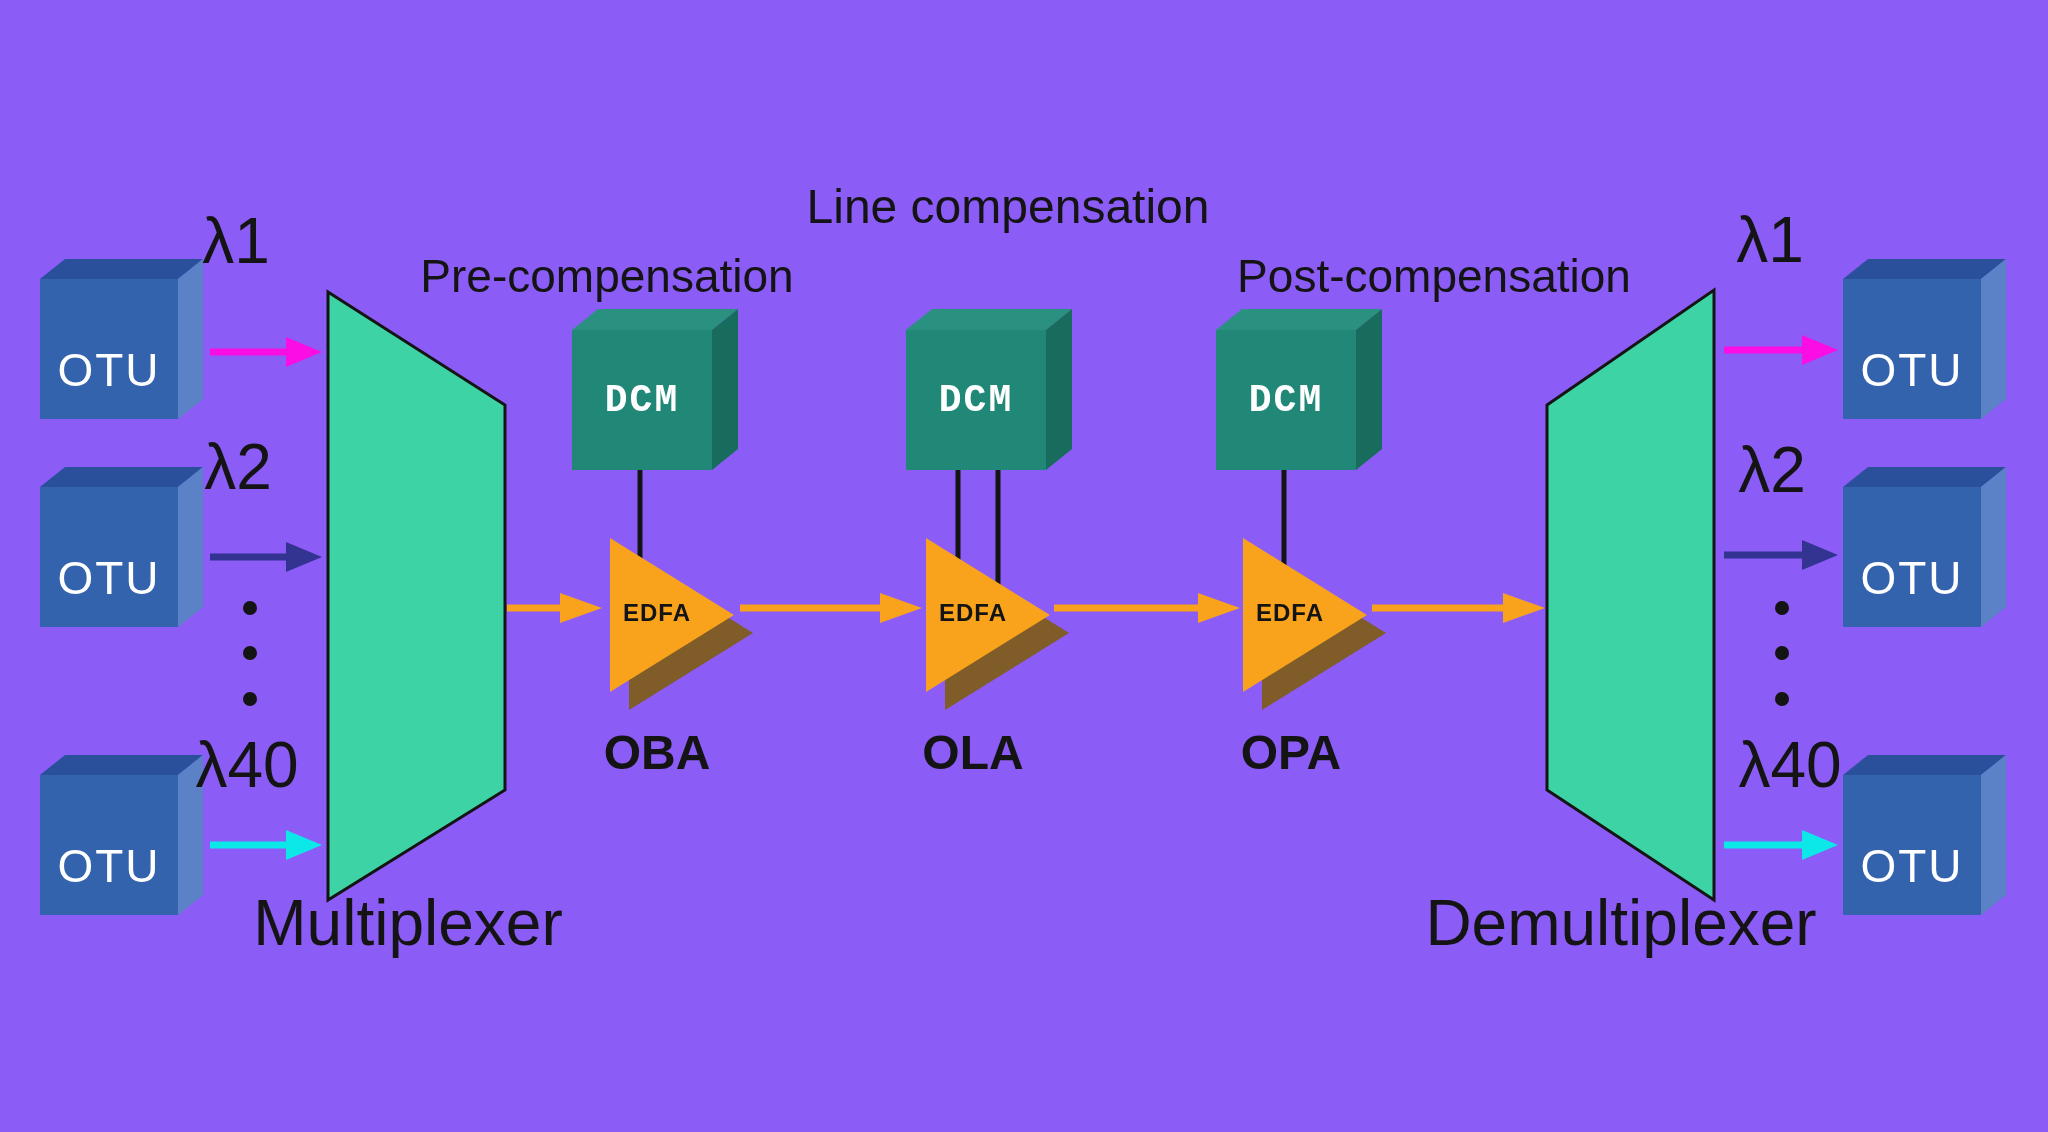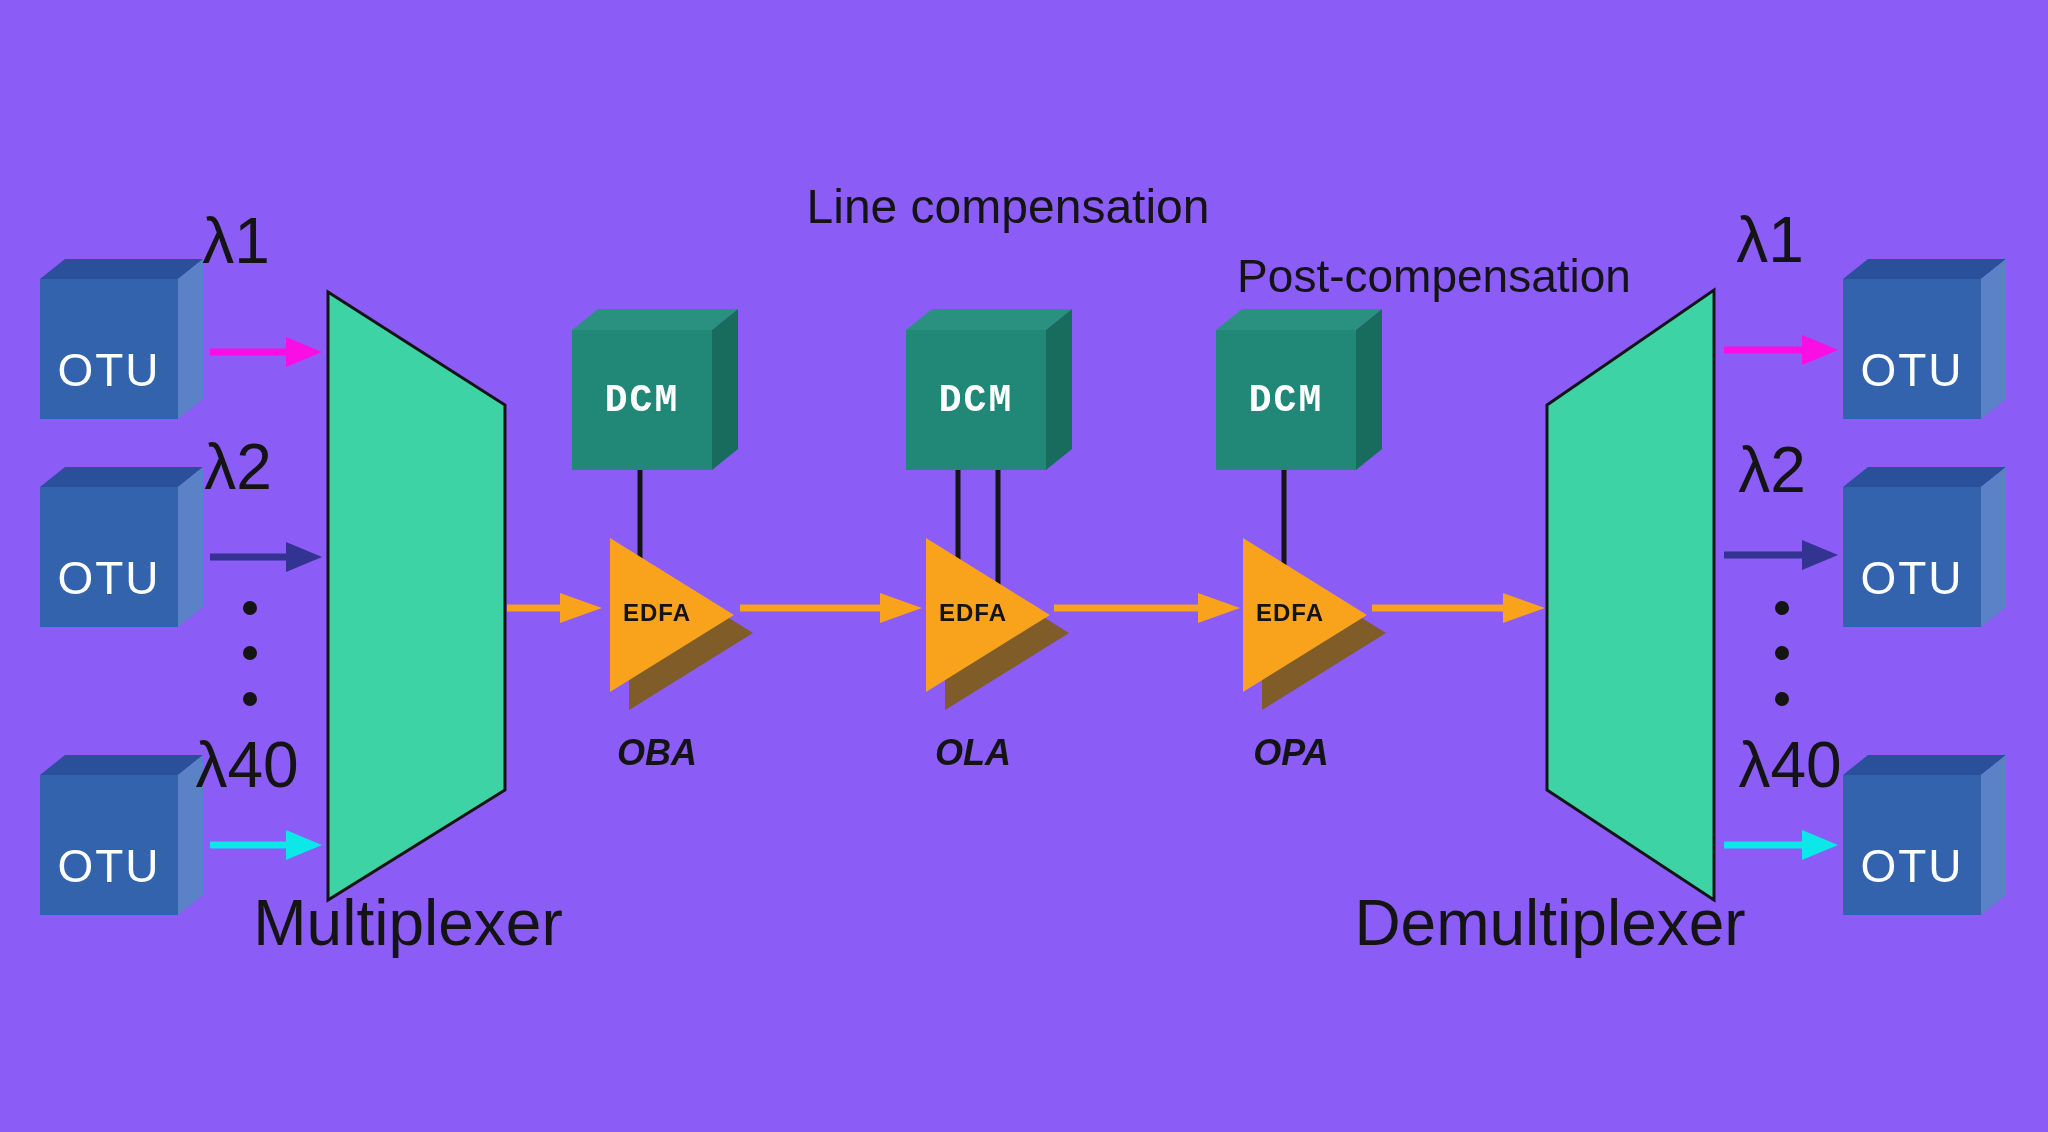--- a/index.html
+++ b/index.html
@@ -19,21 +19,21 @@
     font-family:"Liberation Sans",sans-serif;
     line-height:1;
   }
   .section-label{font-size:46px;}
   .section-label.line{font-size:48px;}
   .muxdemux-label{font-size:64px;}
   .lambda-label{font-size:64px;}
   .otu-label{font-size:46px;color:#ffffff;letter-spacing:2px;margin-top:19px;}
   .dcm-label{font-size:38px;color:#ffffff;font-weight:700;letter-spacing:2px;font-family:Liberation Mono, monospace;}
   .edfa-label{font-size:24px;font-weight:700;letter-spacing:1px;}
-  .amp-role-label{font-size:36px;font-weight:700;font-style:italic;}
+  .amp-role-label{font-size:48px;font-weight:700;}
 </style>
 </head>
 <body>
 
 <div id="canvas">
 
   <svg id="shapes" width="2048" height="1132" viewBox="0 0 2048 1132">
 
     <g>
       <polygon style="fill:var(--otu_top)" points="40,279 65,259 203,259 178,279"></polygon>
@@ -153,24 +153,25 @@
       <polygon style="fill:var(--edfa_shadow)" points="945,556 945,710 1069,633"></polygon>
       <polygon style="fill:var(--edfa_fill)" points="926,538 926,692 1050,615"></polygon>
     </g>
     <g>
       <polygon style="fill:var(--edfa_shadow)" points="1262,556 1262,710 1386,633"></polygon>
       <polygon style="fill:var(--edfa_fill)" points="1243,538 1243,692 1367,615"></polygon>
     </g>
   </svg>
 
   <div class="label section-label line" style="left:1008px;top:207px">Line compensation</div>
+  <div class="label section-label" style="left:607px;top:276px">Pre-compensation</div>
   <div class="label section-label" style="left:1434px;top:276px">Post-compensation</div>
 
   <div class="label muxdemux-label" style="left:408px;top:923px">Multiplexer</div>
-  <div class="label muxdemux-label" style="left:1550px;top:923px">Demultiplexer</div>
+  <div class="label muxdemux-label" style="left:1621px;top:923px">Demultiplexer</div>
 
   <div class="label lambda-label" style="left:236px;top:241px">λ1</div>
   <div class="label lambda-label" style="left:238px;top:467px">λ2</div>
   <div class="label lambda-label" style="left:247px;top:765px">λ40</div>
 
   <div class="label lambda-label" style="left:1770px;top:240px">λ1</div>
   <div class="label lambda-label" style="left:1772px;top:470px">λ2</div>
   <div class="label lambda-label" style="left:1790px;top:765px">λ40</div>
 
   <div class="label otu-label" style="left:109px;top:351px">OTU</div>

